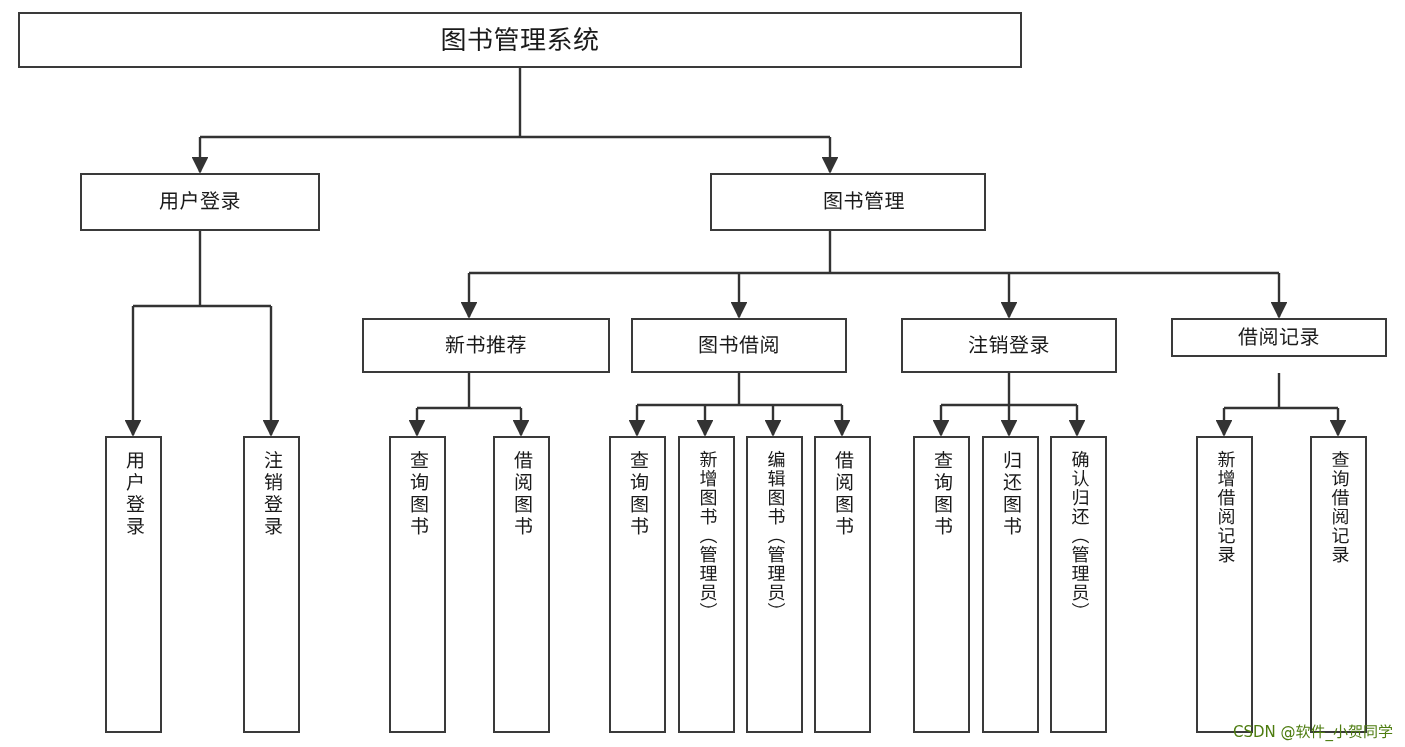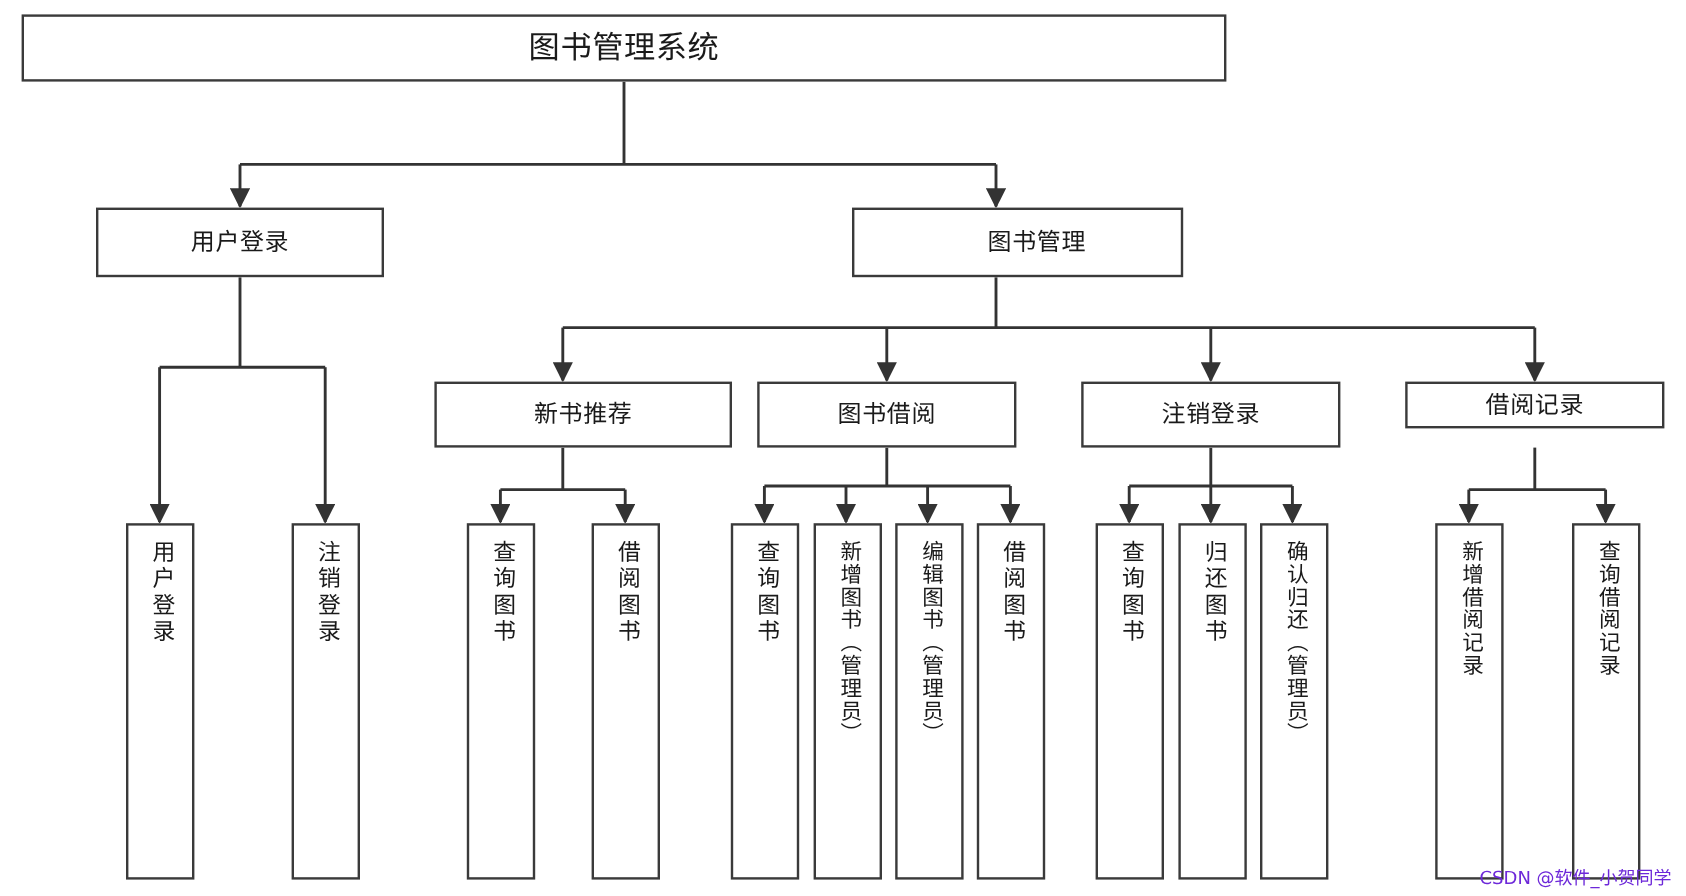--- a/index.html
+++ b/index.html
@@ -70,21 +70,21 @@
   .leaf.tight .node-label {
     letter-spacing: 1px;
     font-size: 18px;
   }
   #watermark {
     position: absolute;
     z-index: 3;
     right: 12px;
     bottom: 6px;
     font-size: 15px;
-    color: #6d28d9;
+    color: #4d7c0f;
     white-space: nowrap;
     pointer-events: none;
     font-family: "DejaVu Sans", "Liberation Sans", sans-serif;
   }
 </style>
 </head>
 <body>
 
 <div id="diagram-root">
 

